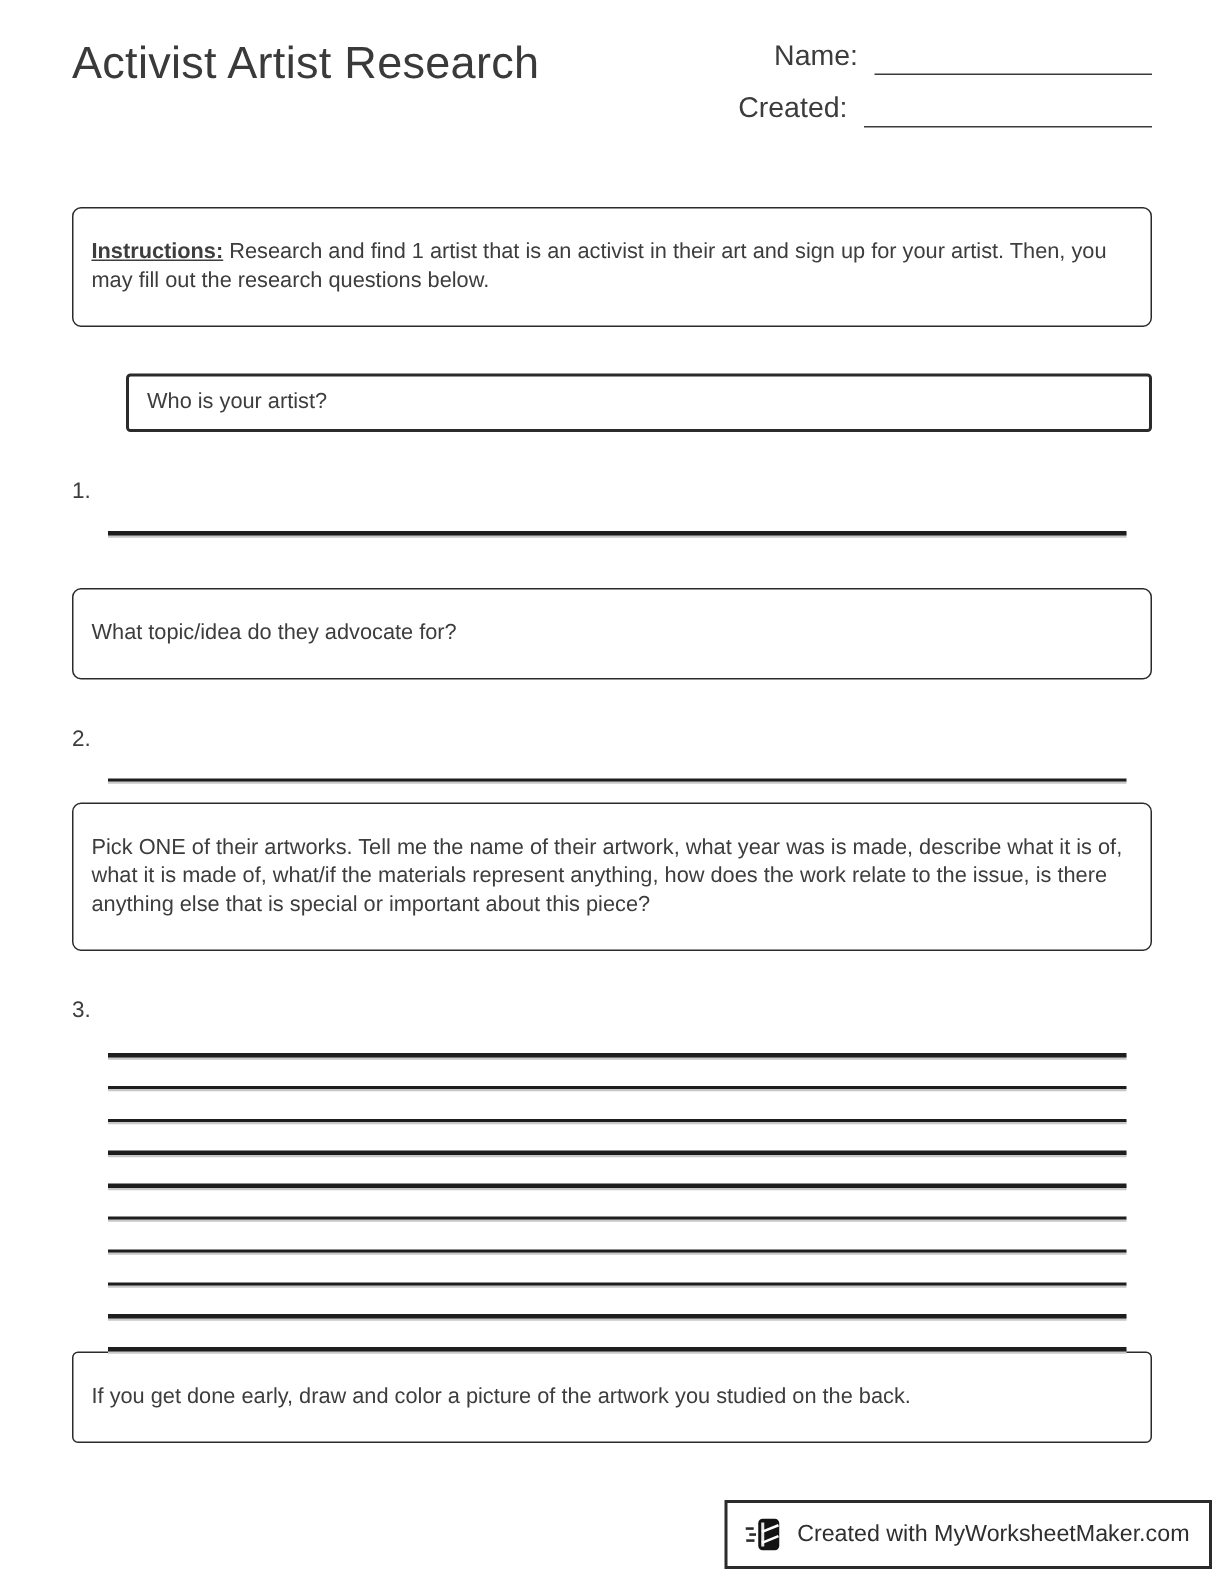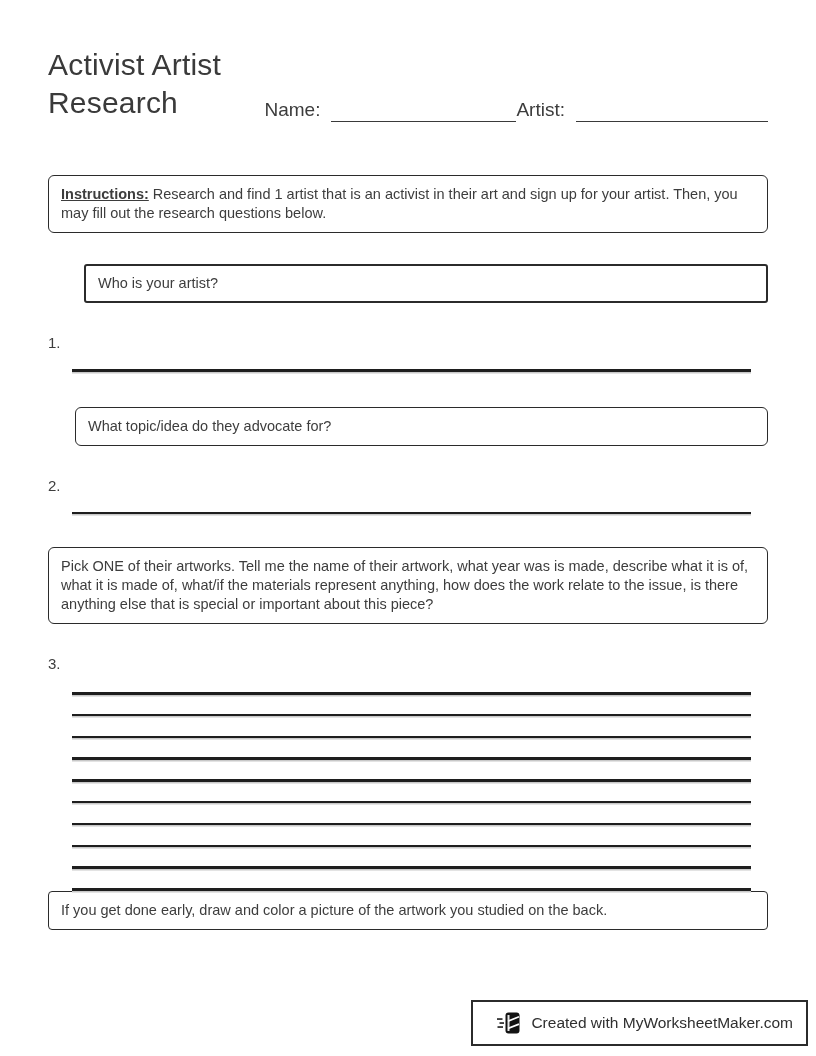--- a/index.html
+++ b/index.html
@@ -9,85 +9,85 @@
     margin:0 auto;
     background:#ffffff;
     font-family:"Liberation Sans","DejaVu Sans",sans-serif;
     color:#3b3b3b;
     overflow:hidden;
     box-sizing:border-box;
   }
   .content { position:absolute; left:48px; top:0; width:720px; }
 
   
-  .header { display:flex; justify-content:space-between; padding-top:46px; }
+  .header { display:flex; justify-content:space-between; padding-top:24px; }
   .title { font-size:30px; line-height:38px; color:#3a3a3a; letter-spacing:0.2px; }
-  .fill-block { display:flex; flex-direction:row; align-items:flex-end; row-gap:11px; padding-top:2px; }
+  .fill-block { display:flex; flex-direction:column; align-items:flex-end; row-gap:11px; padding-top:2px; }
   .fill-row { display:flex; align-items:flex-end; column-gap:11px; font-size:19px; color:#3c3c3c; }
   .fill-row .lbl { line-height:24px; }
   .write-line { height:22px; border-bottom:1.5px solid #3a3a3a; }
   .write-line.name { width:185px; }
   .write-line.teacher { width:192px; }
 
   
   .box {
     box-sizing:border-box;
     border:1.5px solid #2b2b2b;
     border-radius:6px;
-    padding:9px 12px;
+    padding:20px 12px;
     font-size:14.5px;
     line-height:19px;
     color:#3d3d3d;
     background:#fff;
   }
   .box.square { border-radius:3px; border-width:2px; padding:8px 12px;margin-left:36px; }
   .instructions-box { margin-top:53px; }
   .instructions-box .ins-label { font-weight:bold; text-decoration:underline; margin-right:4px; }
   .who-box   { margin-top:31px; }
-  .topic-box { margin-top:35px;margin-left:27px; }
-  .pick-box  { margin-top:33px; }
+  .topic-box { margin-top:35px; }
+  .pick-box  { margin-top:14px; }
   .done-box  { border-width:1.6px; border-radius:4px; }
 
   
   .q-number { margin-top:31px; font-size:15px; line-height:18px; color:#3d3d3d; }
   .answer-line {
     margin-left:24px;
     width:679px; height:2.5px;
     background:#1e1e1e;
     box-shadow:0 1.5px 0 #c8c8c8;
   }
   .single-line { margin-top:17px; }
   .lines-stack { margin-top:19px; display:flex; flex-direction:column; row-gap:19.3px; }
 
   
   .credit {
     position:absolute; right:8px; bottom:10px;
     display:flex; align-items:center; column-gap:9px;
     border:2px solid #2b2b2b;
-    padding:8px 13px 8px 24px;
+    padding:8px 13px 8px 12px;
     font-size:15.5px; color:#2f2f2f;
     background:#fff;
   }
   .credit svg { display:block; }
 </style>
 </head>
 <body>
 
 <div class="page">
   <div class="content">
 
     <div class="header">
       <div class="title">Activist Artist Research</div>
       <div class="fill-block">
         <div class="fill-row">
           <span class="lbl">Name:</span>
           <span class="write-line name"></span>
         </div>
         <div class="fill-row">
-          <span class="lbl">Artist:</span>
+          <span class="lbl">Created:</span>
           <span class="write-line teacher"></span>
         </div>
       </div>
     </div>
 
     <div class="box instructions-box">
       <span class="ins-label">Instructions:</span><span>Research and find 1 artist that is an activist in their art and sign up for your artist. Then, you may fill out the research questions below.</span>
     </div>
 
     <div class="box square who-box">

